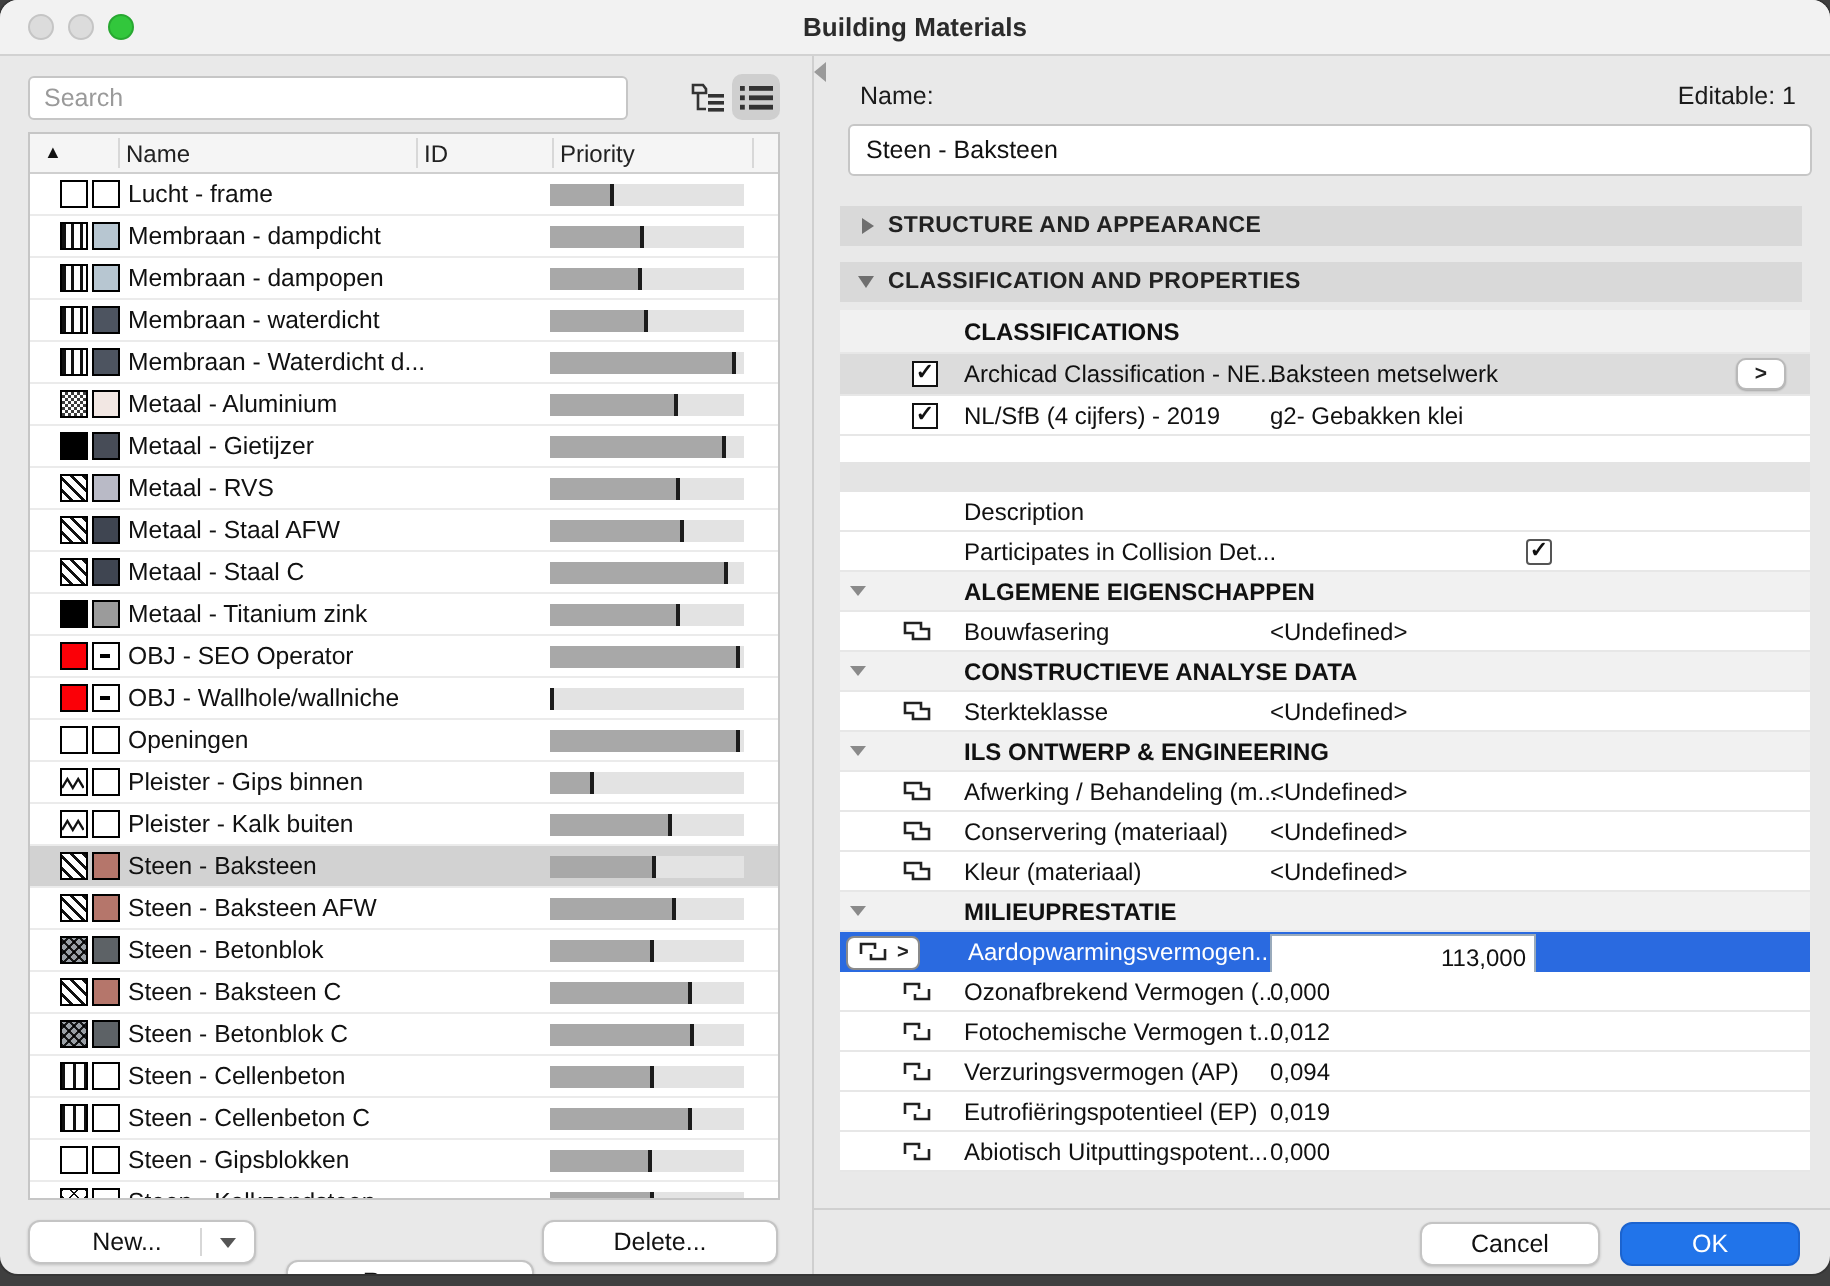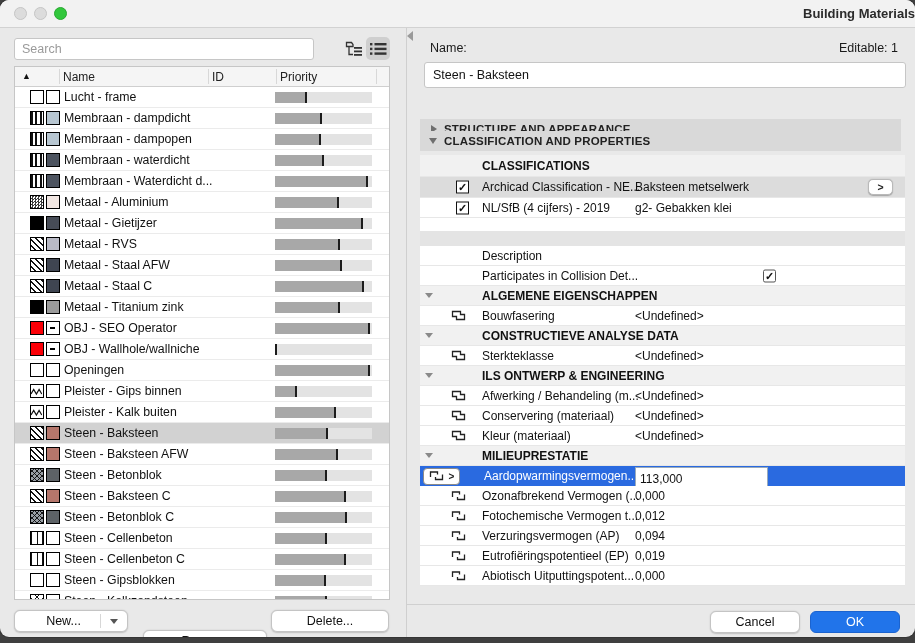--- a/index.html
+++ b/index.html
@@ -5,21 +5,21 @@
   * { margin:0; padding:0; box-sizing:border-box; }
   html,body { width:915px; height:643px; }
   body { background:#3f3f3f; font-family:"Liberation Sans", sans-serif; font-size:12px; color:#1a1a1a; position:relative; overflow:hidden; }
   #window { position:absolute; left:0; top:0; width:915px; height:637px; background:#e9e9e9; border-radius:9px; overflow:hidden; box-shadow:0 0 0 1px rgba(0,0,0,.15); }
 
   
   #titlebar { position:absolute; left:0; top:0; width:100%; height:28px; background:#f2f2f2; border-bottom:1px solid #d2d2d2; }
   .tl { position:absolute; top:7px; width:13px; height:13px; border-radius:50%; }
   .tl.gray { background:#dcdcdc; border:1px solid #c5c5c5; }
   .tl.green { background:#32c73c; border:1px solid #28a831; }
-  #win-title { position:absolute; left:0; right:0; top:6px; text-align:right; font-weight:bold; font-size:13px; color:#2b2b2b; }
+  #win-title { position:absolute; left:0; right:0; top:6px; text-align:center; font-weight:bold; font-size:13px; color:#2b2b2b; }
 
   
   #left { position:absolute; left:0; top:28px; width:406px; bottom:0; }
   #search { position:absolute; left:14px; top:10px; width:300px; height:22px; border:1px solid #c6c6c6; border-radius:3px; background:#fff; padding:0 7px; font-size:12.5px; color:#222; font-family:"Liberation Sans",sans-serif; }
   #search::placeholder { color:#9a9a9a; }
   .viewbtn { position:absolute; top:9px; height:23px; display:flex; align-items:center; justify-content:center; border-radius:5px; }
   #btn-tree { left:343px; width:22px; }
   #btn-list { left:366px; width:24px; background:#cfcfcf; }
 
   
@@ -61,21 +61,21 @@
   #divider { position:absolute; left:406px; top:28px; bottom:0; width:1px; background:#cfcfcf; }
   #collapse-handle { position:absolute; left:407px; top:31px; width:0; height:0; border-top:5px solid transparent; border-bottom:5px solid transparent; border-right:6px solid #9a9a9a; }
 
   
   #right { position:absolute; left:407px; top:28px; right:0; bottom:0; }
   #name-label { position:absolute; left:23px; top:13px; font-size:12.5px; }
   #editable { position:absolute; right:17px; top:13px; font-size:12.5px; }
   #name-input { position:absolute; left:17px; top:34px; width:482px; height:26px; border:1px solid #c6c6c6; border-radius:3px; background:#fff; padding:0 8px; font-size:12.5px; color:#111; font-family:"Liberation Sans",sans-serif; }
 
   .secbar { position:absolute; left:13px; width:481px; height:20px; background:#d9d9d9; display:flex; align-items:center; }
-  #sec-structure { top:75px;margin-top:16px; } #sec-classification { top:103px; }
+  #sec-structure { top:75px; } #sec-classification { top:103px; }
   .secbar .lbl { font-weight:bold; font-size:11.5px; color:#222; letter-spacing:.2px; margin-left:24px; }
   .tri-r { width:0;height:0;border-top:4.5px solid transparent;border-bottom:4.5px solid transparent;border-left:6px solid #6f6f6f; position:absolute; left:11px; }
   .tri-d { width:0;height:0;border-left:4.5px solid transparent;border-right:4.5px solid transparent;border-top:6px solid #6f6f6f; position:absolute; left:9px; }
 
   #proptable { position:absolute; left:13px; top:127px; width:485px; }
   .prow { position:relative; width:100%; height:20px; background:#fff; border-bottom:1px solid #e7e7e7; }
   .prow.h22 { height:22px; } .prow.h21 { height:21px; } .prow.h13 { height:13px; border-bottom:none; } .prow.h15 { height:15px; border-bottom:none; }
   .prow.subhead { background:#f1f1f1; }
   .prow.gapgray { background:#e4e4e4; }
   .prow.clsel { background:#dcdcdc; }
@@ -84,21 +84,21 @@
   .c-label.bold { font-weight:bold; }
   .c-value { position:absolute; left:215px; top:50%; transform:translateY(-50%); white-space:nowrap; color:#111; }
   .prow .tri-d2 { position:absolute; left:5px; top:7px; width:0;height:0;border-left:4px solid transparent;border-right:4px solid transparent;border-top:5.5px solid #8a8a8a; }
   .cb { position:absolute; left:36px; top:50%; transform:translateY(-50%); width:13px; height:13px; border:1.6px solid #111; background:#fff; display:flex; align-items:center; justify-content:center; font-size:11px; font-weight:bold; color:#111; line-height:1; }
   .cb2 { left:343px; border:1.4px solid #555; border-radius:2px; }
   .plink { position:absolute; left:31px; top:50%; transform:translateY(-50%); display:flex; }
   .gobtn { position:absolute; right:12px; top:2px; width:25px; height:16px; background:#fff; border:1px solid #b9b9b9; border-radius:5px; box-shadow:0 .5px 1px rgba(0,0,0,.25); display:flex; align-items:center; justify-content:center; font-weight:bold; font-size:10.5px; color:#222; }
   .pill { position:absolute; left:3px; top:1.5px; width:37px; height:17px; background:#fff; border:1px solid #8a8a8a; border-radius:4px; display:flex; align-items:center; justify-content:space-evenly; }
   .pill .gt { font-weight:bold; font-size:10px; color:#222; }
   .wlabel { position:absolute; left:64px; top:50%; transform:translateY(-50%); color:#fff; white-space:nowrap; }
-  .val-input { position:absolute; left:215px; top:1px; width:133px; height:19px; border:1px solid #9ab; background:#fff; font-size:12px; padding:11px 4px; color:#111; font-family:"Liberation Sans",sans-serif; }
+  .val-input { position:absolute; left:215px; top:1px; width:133px; height:19px; border:1px solid #9ab; background:#fff; font-size:12px; padding:11px 4px; color:#111; font-family:"Liberation Sans",sans-serif;text-align:right; }
 
   #hsep-right { position:absolute; left:0; right:0; top:576px; height:1px; background:#d0d0d0; }
   #btn-cancel { left:303px; top:583px; width:90px; height:22px; position:absolute; }
   #btn-ok { position:absolute; left:403px; top:583px; width:90px; height:22px; background:#2174ea; border:1px solid #1b63cf; border-radius:6px; color:#fff; font-size:12.5px; display:flex; align-items:center; justify-content:center; }
   svg { display:block; }
 </style>
 </head>
 <body>
 
 <div id="window">

